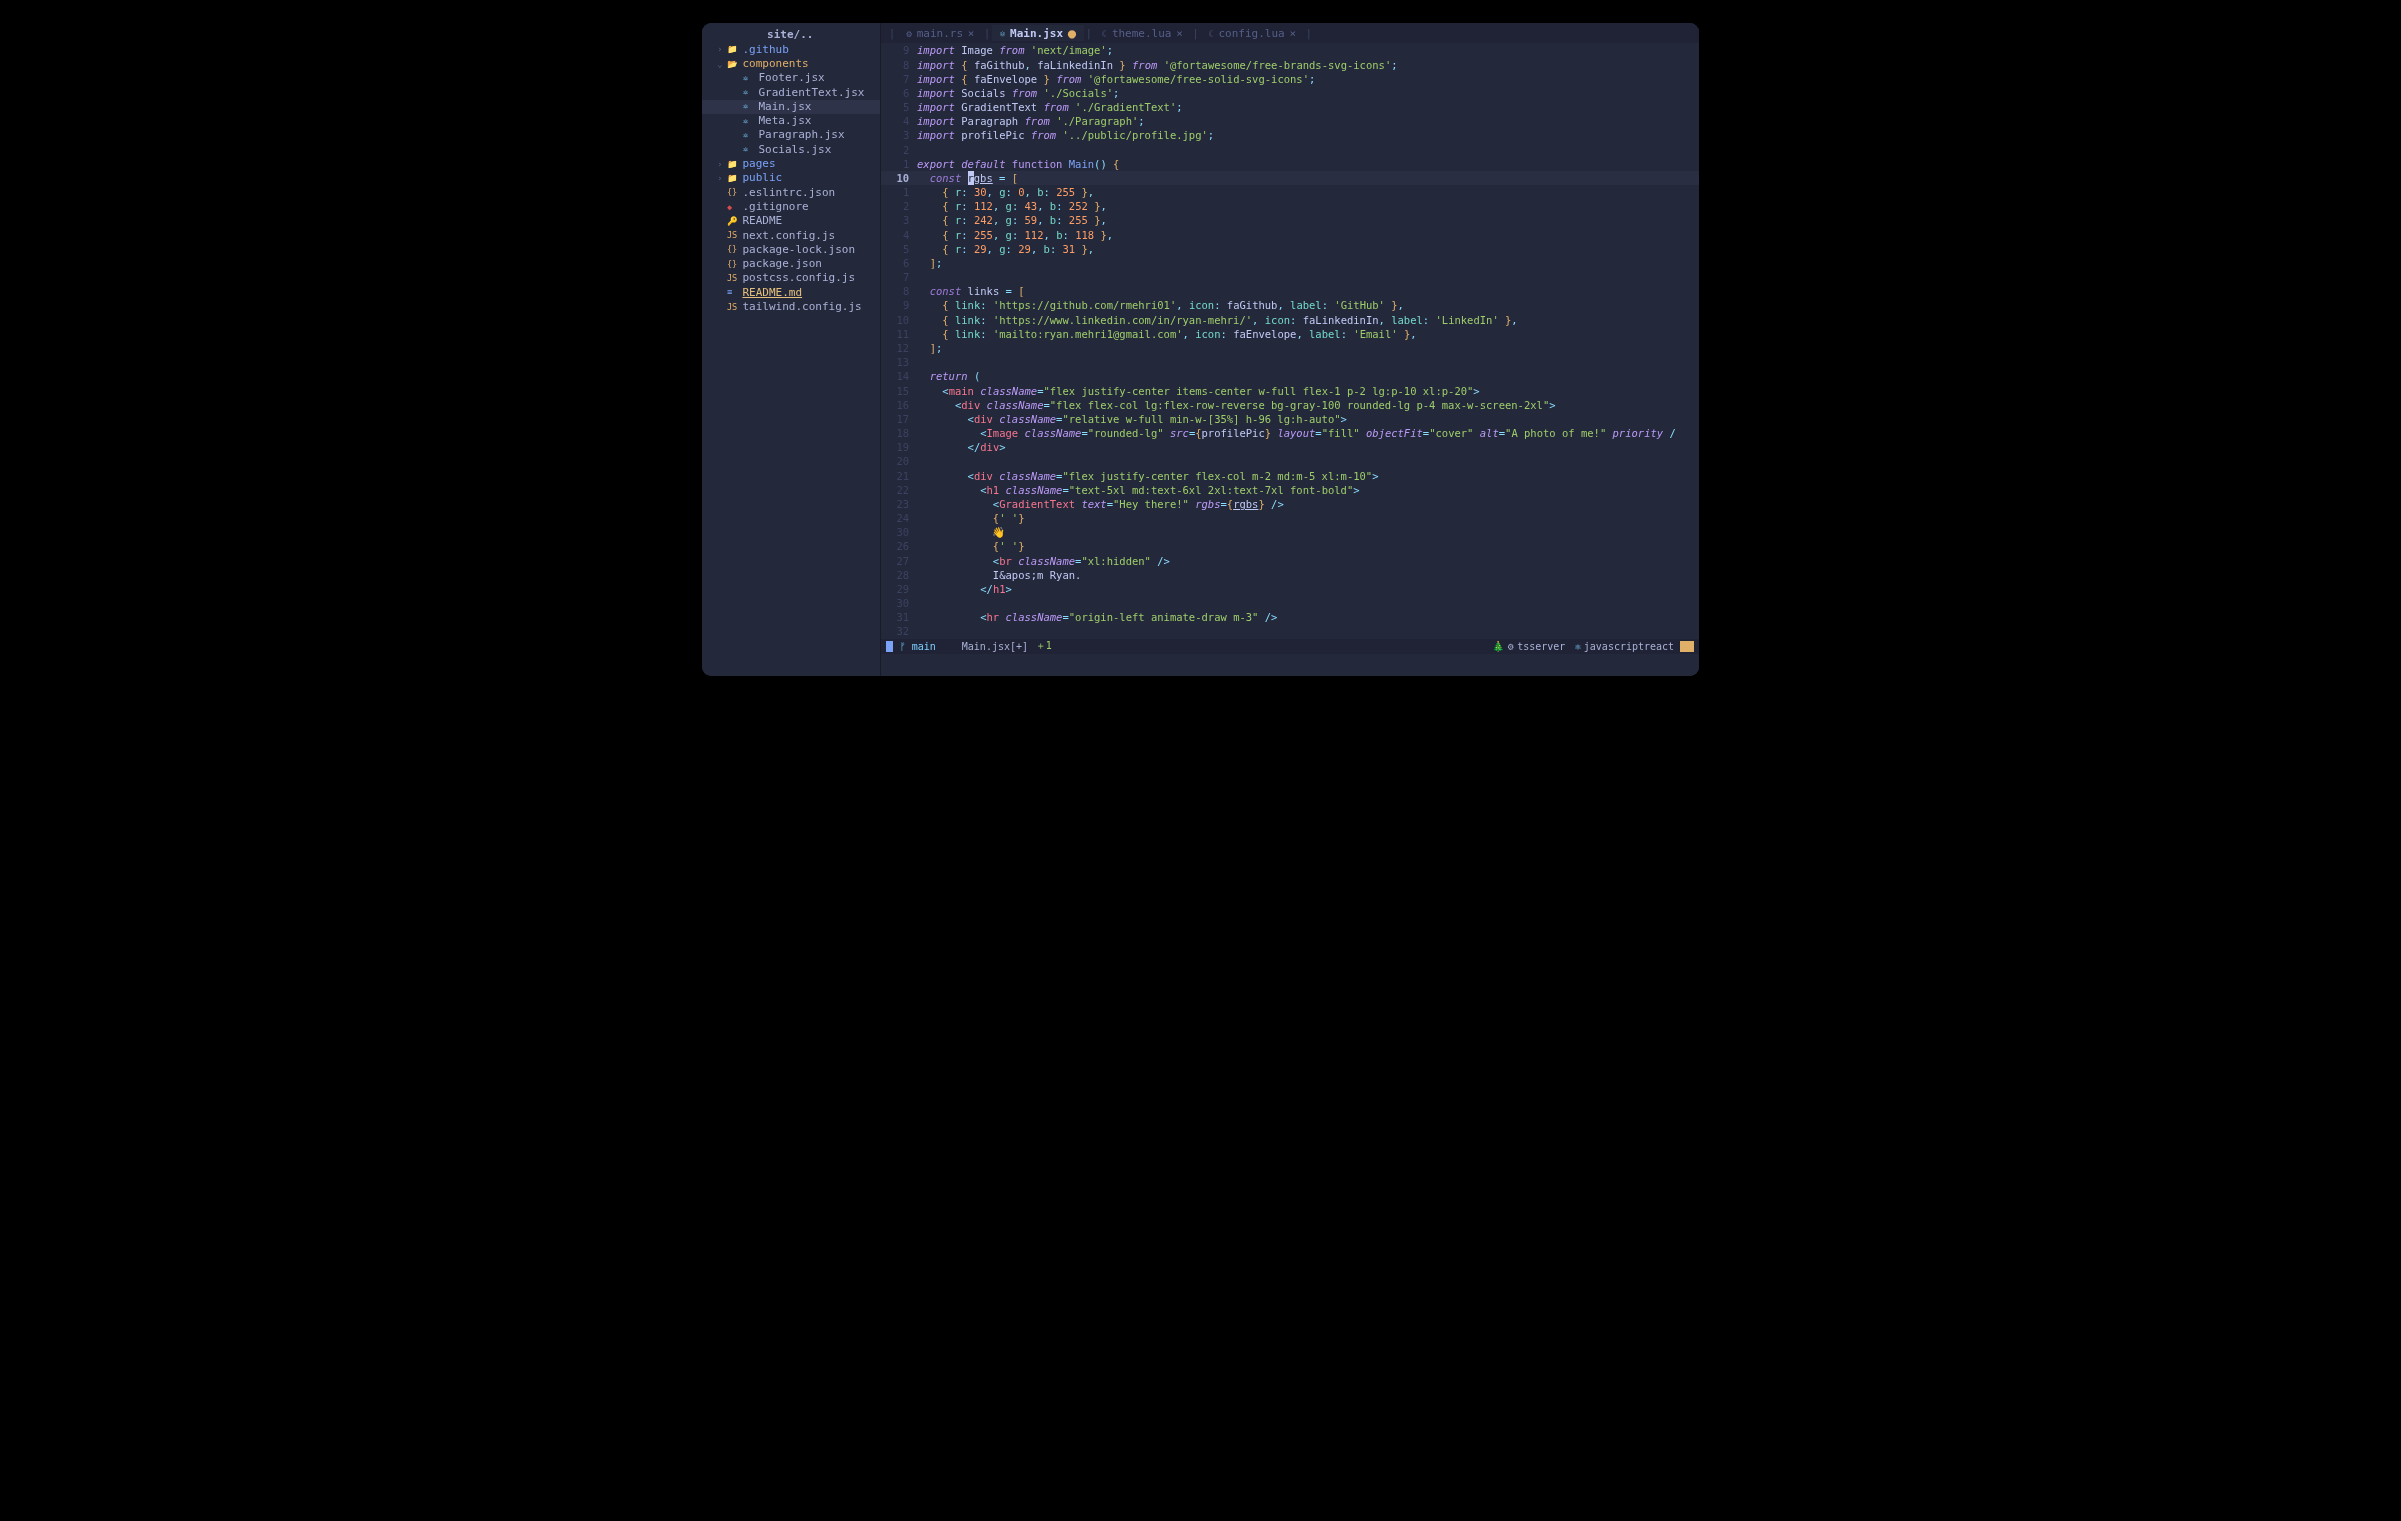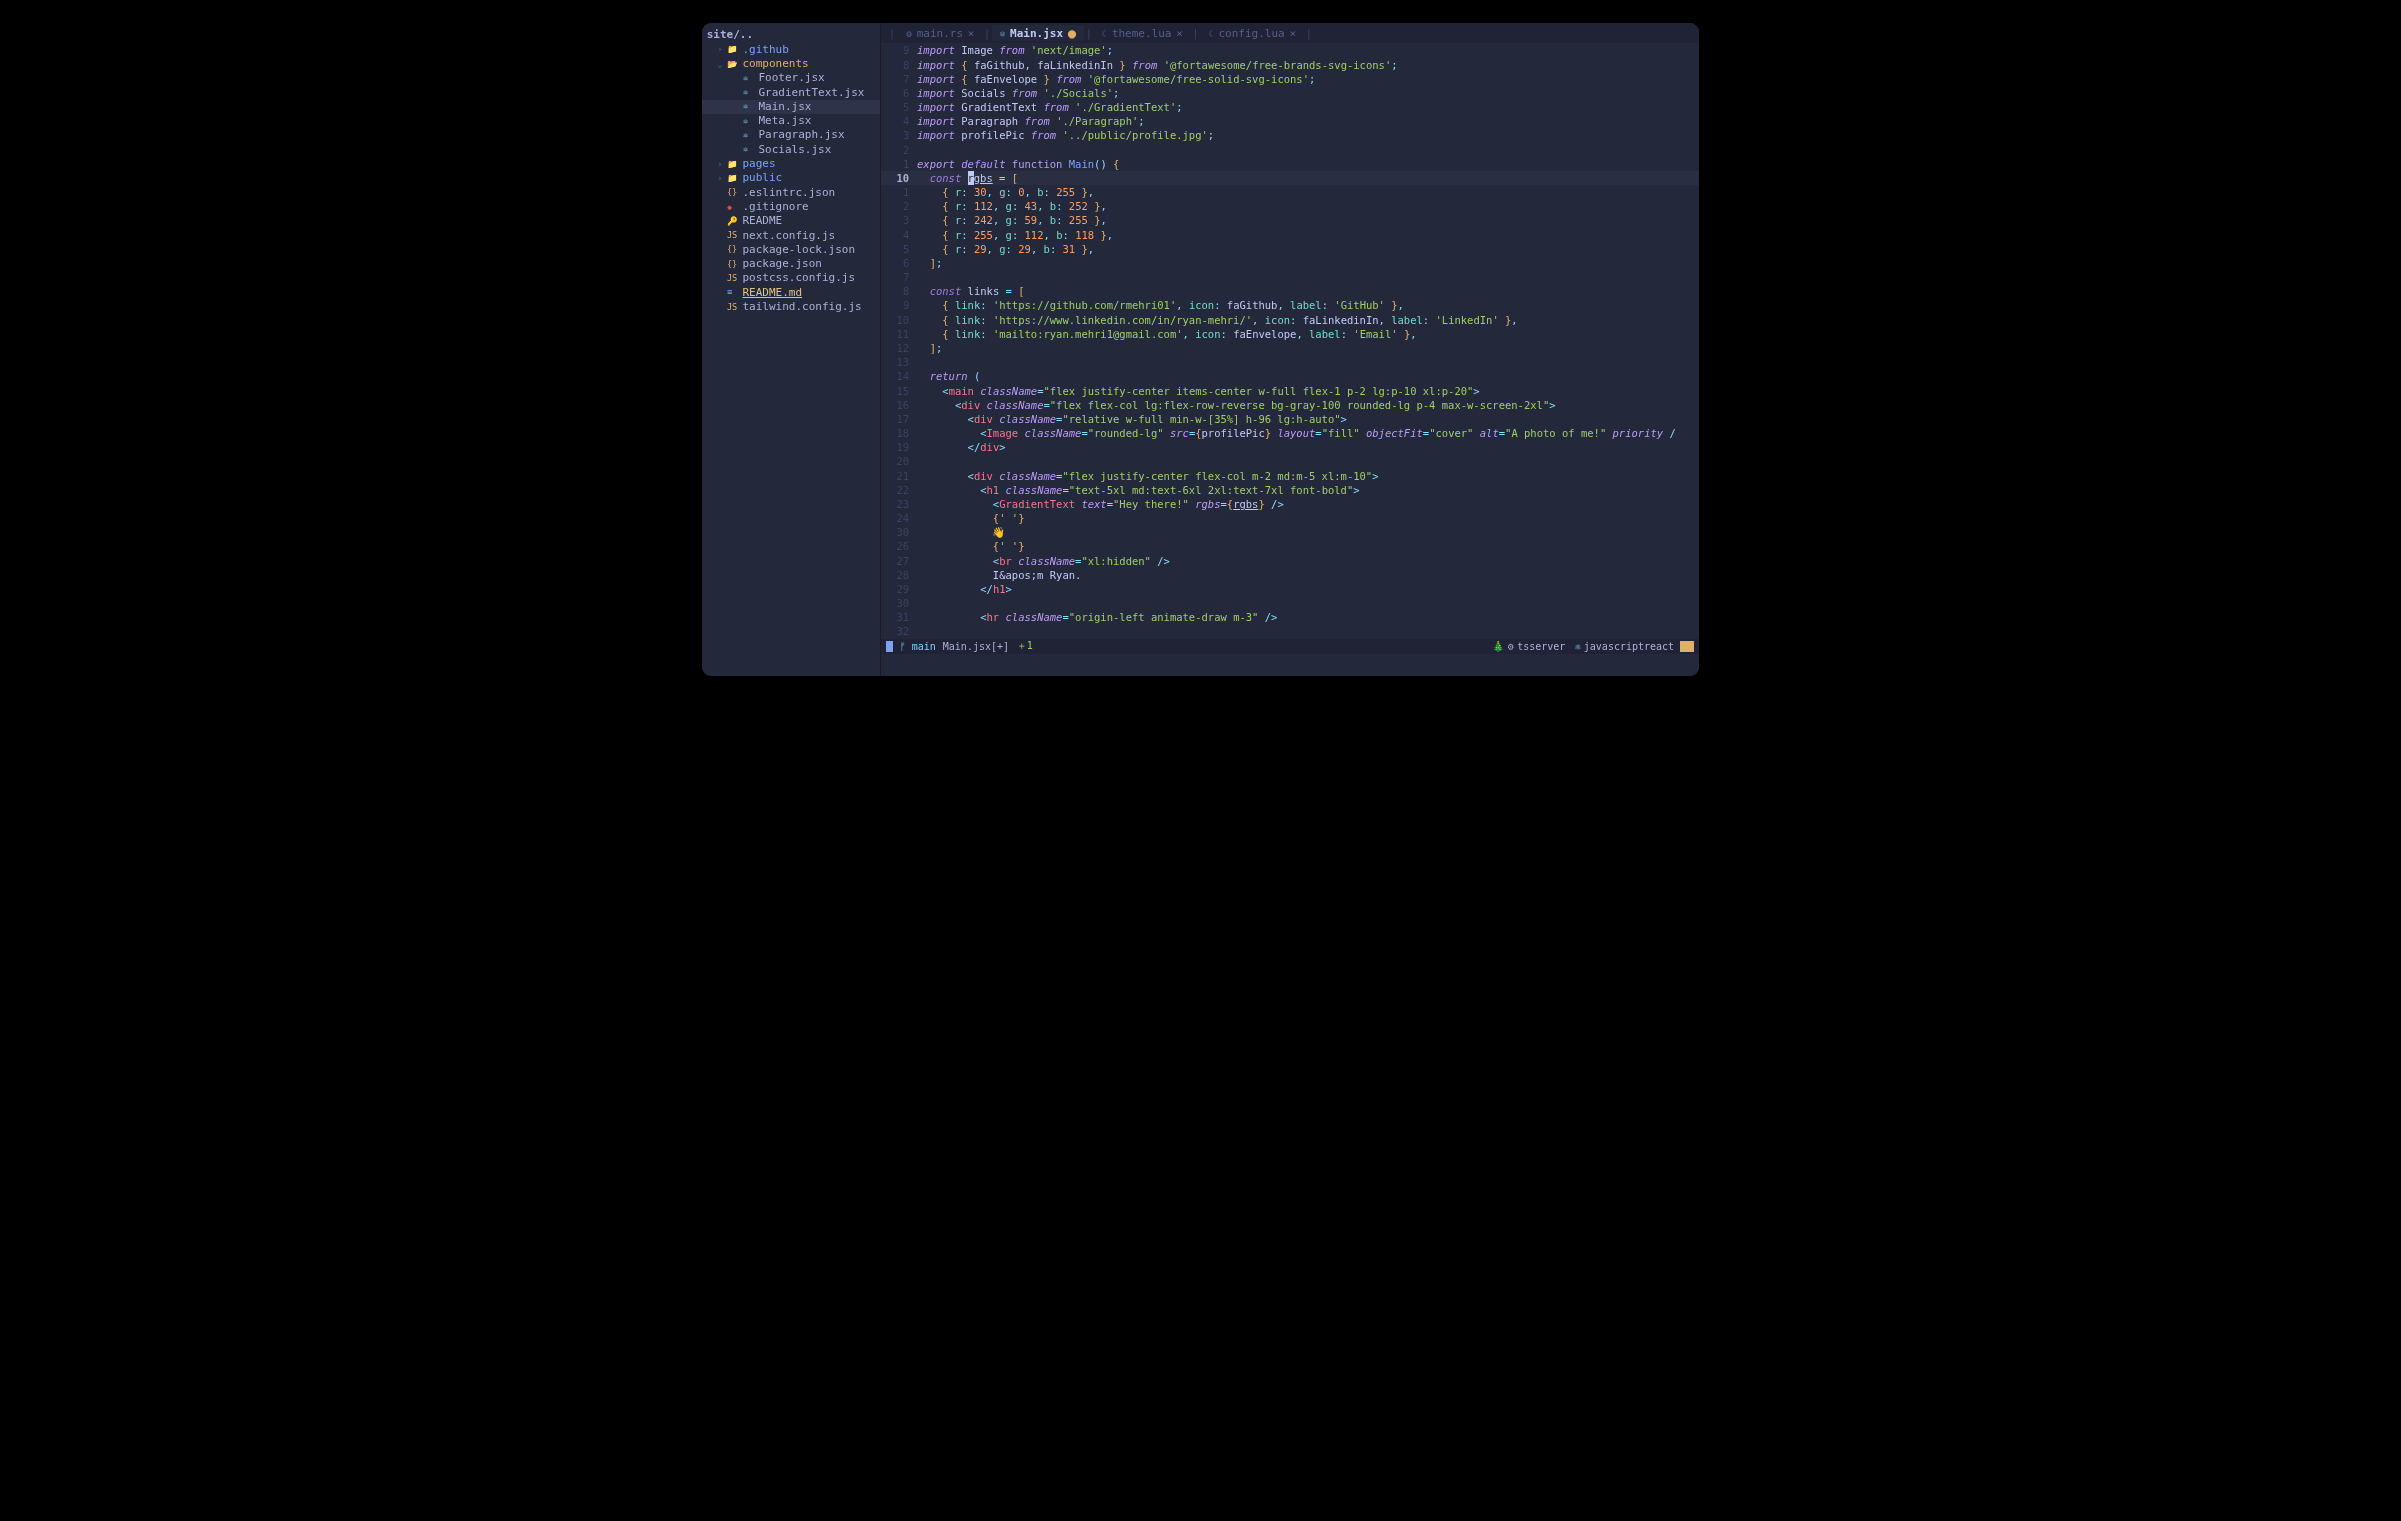--- a/index.html
+++ b/index.html
@@ -32,20 +32,21 @@
     width: 179px;
     background: #24283b;
     color: #a9b1d6;
     padding-top: 3.1px;
     border-right: 0.8px solid #1a1b26;
   }
   .sidebar-title {
     padding: 1.6px 6.2px 1.6px 4.7px;
     color: #a9b1d6;
     font-weight: bold;
+    text-align: center;
   }
   .tree { list-style: none; }
   .tree-item {
     padding: 0 3.1px 0 4.7px;
     line-height: 1.3;
     white-space: nowrap;
     display: flex;
     align-items: center;
     gap: 3.1px;
   }
@@ -181,21 +182,21 @@
     color: #a9b1d6;
     font-size: 10px;
     padding: 0 4.7px;
   }
   .mode-block {
     width: 7.8px;
     height: 11px;
     background: #7aa2f7;
     margin-right: 6.2px;
   }
-  .git-branch { color: #7dcfff; margin-right: 7px; }
+  .git-branch { color: #7dcfff; margin-right: 26px; }
   .file-status { color: #a9b1d6; margin-right: 7.8px; }
   .diff-add { color: #9ece6a; }
   .spacer { flex: 1; }
   .lsp-icon { color: #9ece6a; margin-right: 3.1px; }
   .gear { color: #a9b1d6; margin-right: 3.1px; }
   .lsp-name { margin-right: 9.3px; }
   .react-icon { color: #7dcfff; margin-right: 3.1px; }
   .pos-block {
     width: 14px;
     height: 11px;

